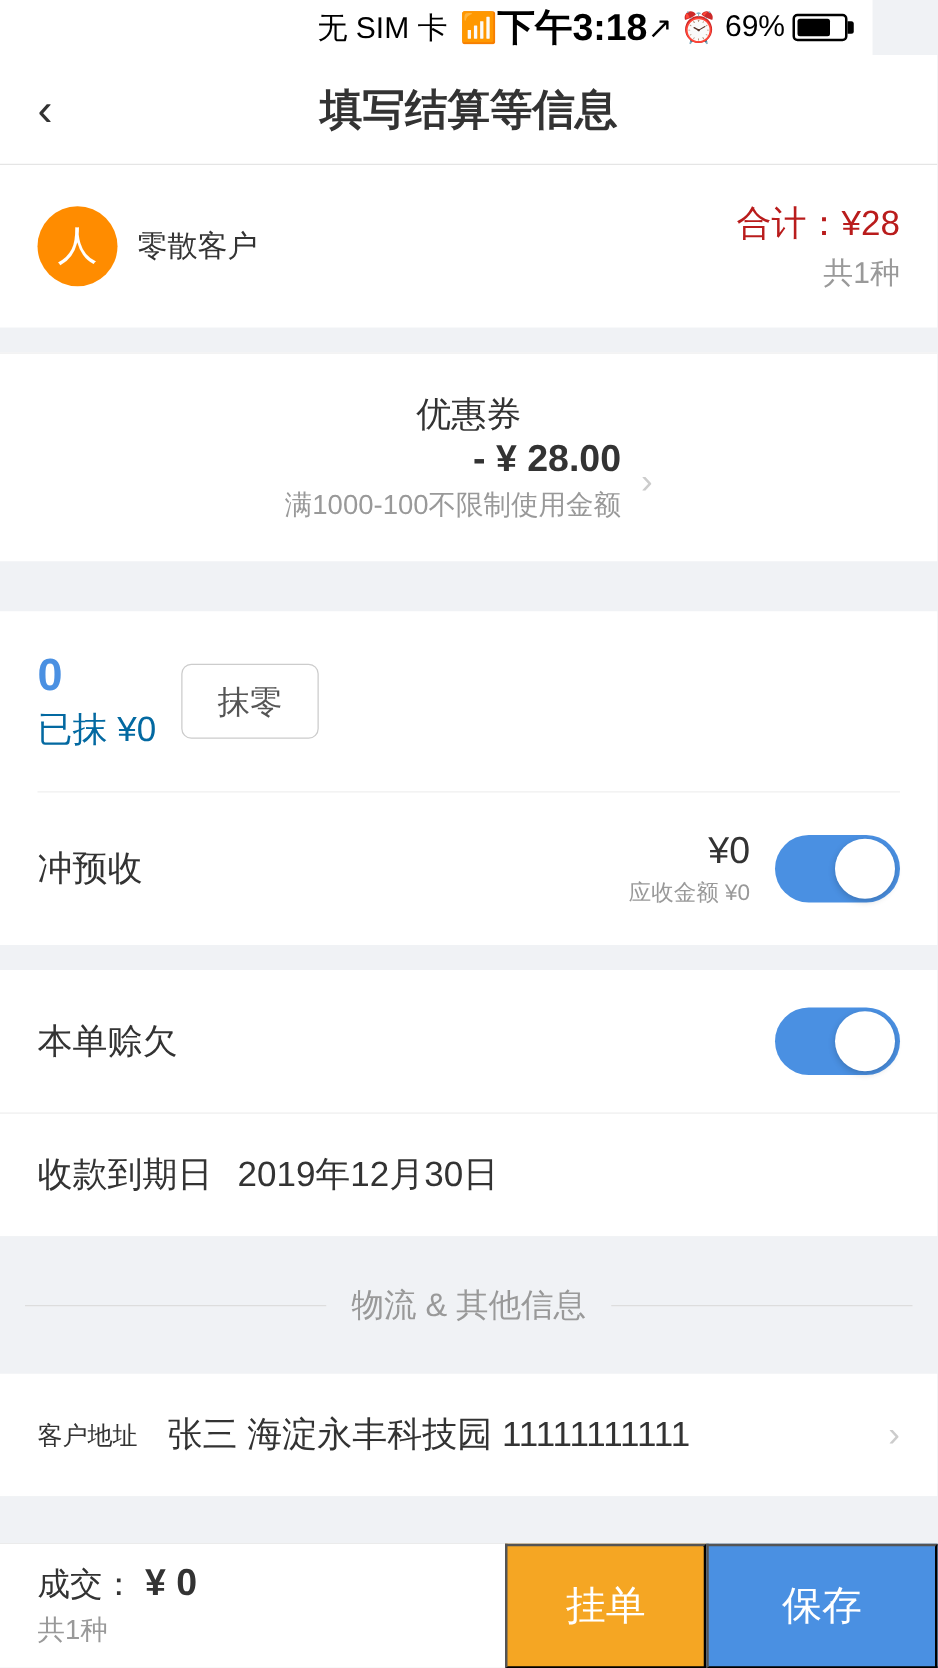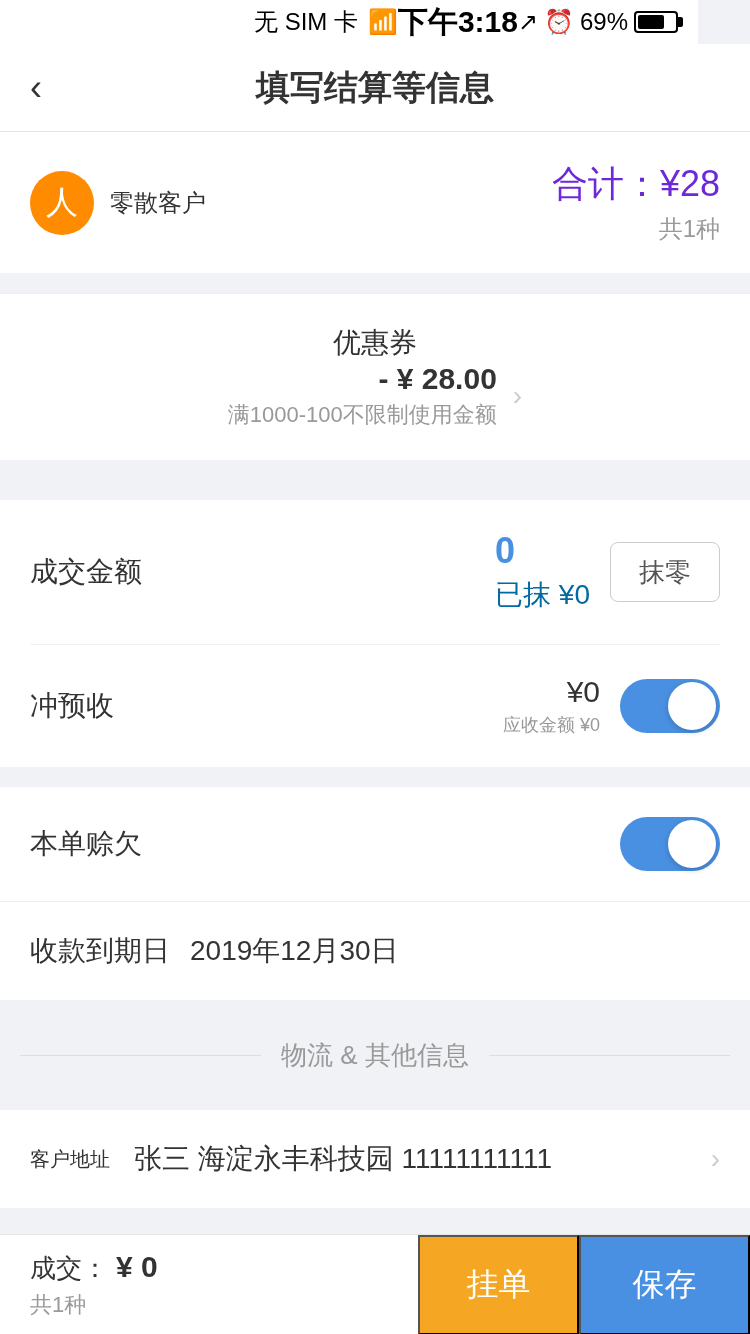--- a/index.html
+++ b/index.html
@@ -99,22 +99,22 @@
       font-size: 32px;
     }
     .customer-name {
       font-size: 24px;
       color: #333;
     }
     .customer-right {
       text-align: right;
     }
     .customer-total {
-      font-size: 36px;
-      color: #6d28d9;
+      font-size: 28px;
+      color: #b91c1c;
     }
     .customer-count {
       font-size: 24px;
       color: #999;
       margin-top: 4px;
     }
 
     
     .row-item {
       display: flex;
@@ -345,21 +345,21 @@
       background: #f5a623;
       color: #fff;
       font-size: 32px;
       display: flex;
       align-items: center;
       justify-content: center;
       cursor: pointer;
       flex-shrink: 0;
     }
     .btn-save {
-      width: 171px;
+      width: 185px;
       height: 100px;
       background: #4a90e2;
       color: #fff;
       font-size: 32px;
       display: flex;
       align-items: center;
       justify-content: center;
       cursor: pointer;
       flex-shrink: 0;
     }
@@ -416,21 +416,20 @@
         <span class="chevron-icon">›</span>
       </div>
     </div>
   </div>
 
   <div class="section-divider"></div>
 
   <div class="transaction-section">
 
     <div class="transaction-row">
-      <span class="row-label">成交金额</span>
       <div class="transaction-amount-area">
         <div>
           <div class="amount-value">0</div>
           <div class="amount-sub">已抹  ¥0</div>
         </div>
         <button class="btn-round-zero">抹零</button>
       </div>
     </div>
 
     <div class="transaction-row">

